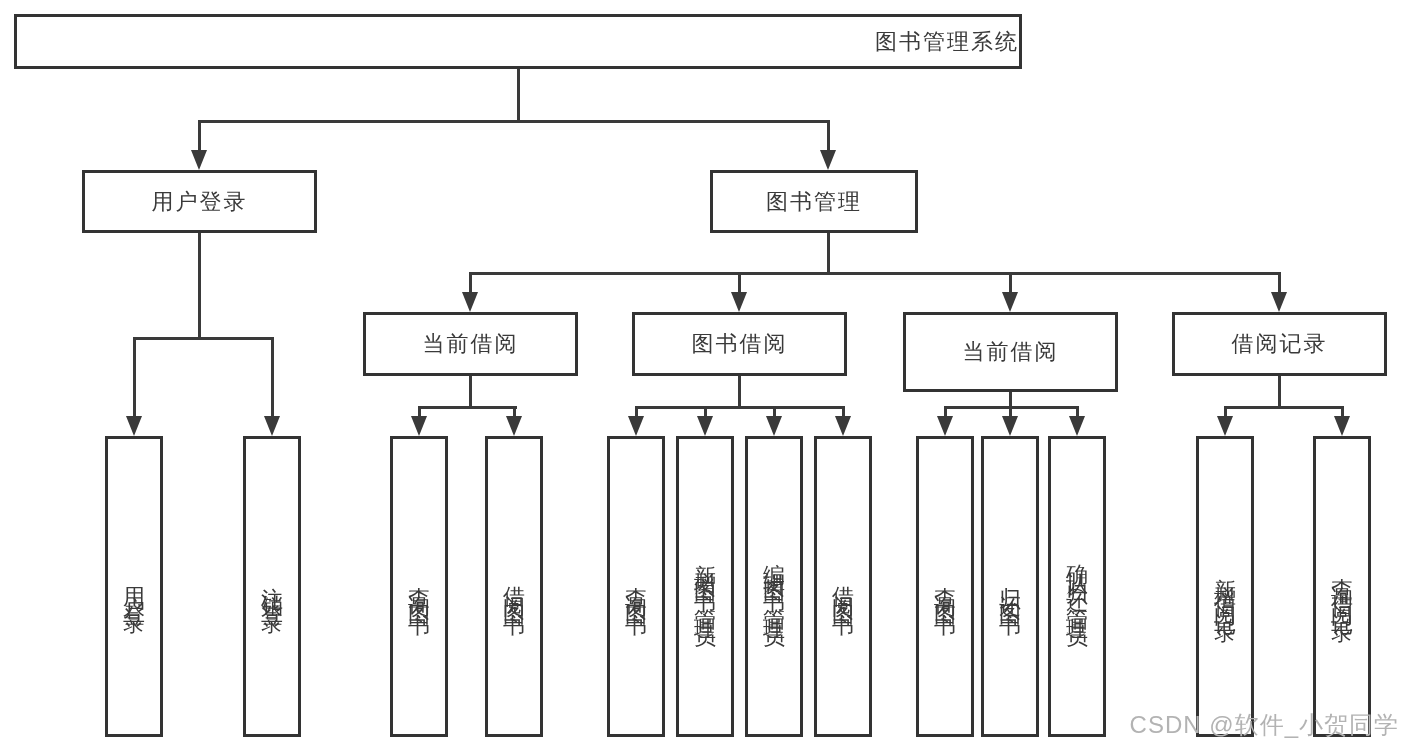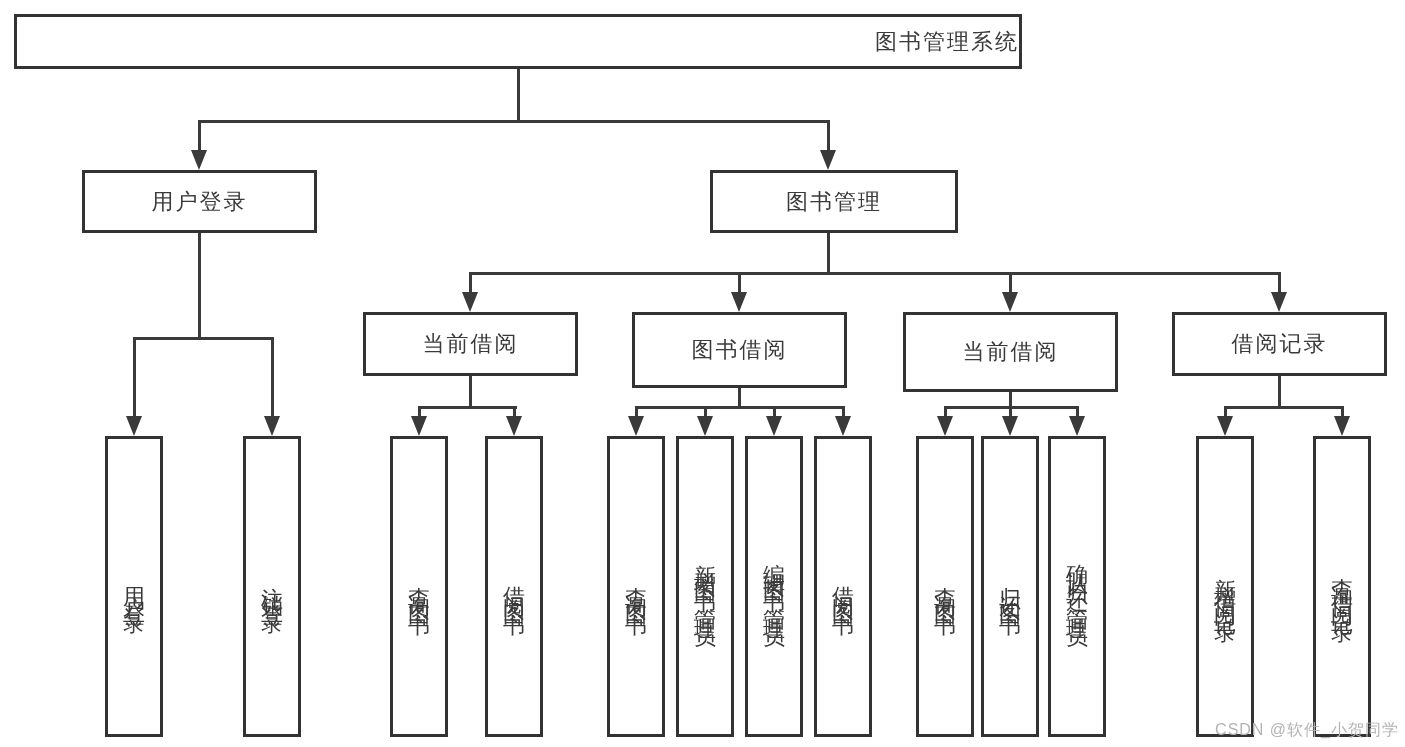--- a/index.html
+++ b/index.html
@@ -42,60 +42,60 @@
     content:'';position:absolute;left:6.5px;top:0;bottom:18px;width:3px;background:var(--line);
   }
   .arrow::after{
     content:'';position:absolute;left:0;bottom:0;width:0;height:0;
     border-left:8px solid transparent;border-right:8px solid transparent;
     border-top:20px solid var(--line);
   }
 
   .watermark{
     position:absolute;right:6px;bottom:6px;
-    color:var(--wm);font-size:16px;letter-spacing:1px;z-index:5;
+    color:var(--wm);font-size:24px;letter-spacing:1px;z-index:5;
   }
 </style>
 </head>
 <body>
 
 <div class="canvas">
 
   <div class="box" style="left:14px;top:14px;width:1008px;height:55px;justify-content:flex-end;">
     <span>图书管理系统</span>
   </div>
 
   <div class="vline" style="left:516.5px;top:69px;height:51px;"></div>
   <div class="hline" style="left:197.5px;top:120px;width:632px;"></div>
   <div class="arrow" style="left:191px;top:120px;height:50px;"></div>
   <div class="arrow" style="left:820px;top:120px;height:50px;"></div>
 
   <div class="box" style="left:82px;top:170px;width:235px;height:63px;">
     <span>用户登录</span>
   </div>
-  <div class="box" style="left:710px;top:170px;width:248px;height:63px;">
+  <div class="box" style="left:710px;top:170px;width:208px;height:63px;">
     <span>图书管理</span>
   </div>
 
   <div class="vline" style="left:197.5px;top:233px;height:104px;"></div>
   <div class="hline" style="left:132.5px;top:337px;width:141px;"></div>
   <div class="arrow" style="left:126px;top:337px;height:99px;"></div>
   <div class="arrow" style="left:264px;top:337px;height:99px;"></div>
 
   <div class="vline" style="left:826.5px;top:233px;height:39px;"></div>
   <div class="hline" style="left:468.5px;top:272px;width:812px;"></div>
   <div class="arrow" style="left:462px;top:272px;height:40px;"></div>
   <div class="arrow" style="left:731px;top:272px;height:40px;"></div>
   <div class="arrow" style="left:1002px;top:272px;height:40px;"></div>
   <div class="arrow" style="left:1271px;top:272px;height:40px;"></div>
 
   <div class="box" style="left:363px;top:312px;width:215px;height:64px;">
     <span>当前借阅</span>
   </div>
-  <div class="box" style="left:632px;top:312px;width:215px;height:76px;">
+  <div class="box" style="left:632px;top:312px;width:215px;height:64px;">
     <span>图书借阅</span>
   </div>
   <div class="box" style="left:903px;top:312px;width:215px;height:80px;">
     <span>当前借阅</span>
   </div>
   <div class="box" style="left:1172px;top:312px;width:215px;height:64px;">
     <span>借阅记录</span>
   </div>
 
   <div class="vline" style="left:468.5px;top:376px;height:30px;"></div>

